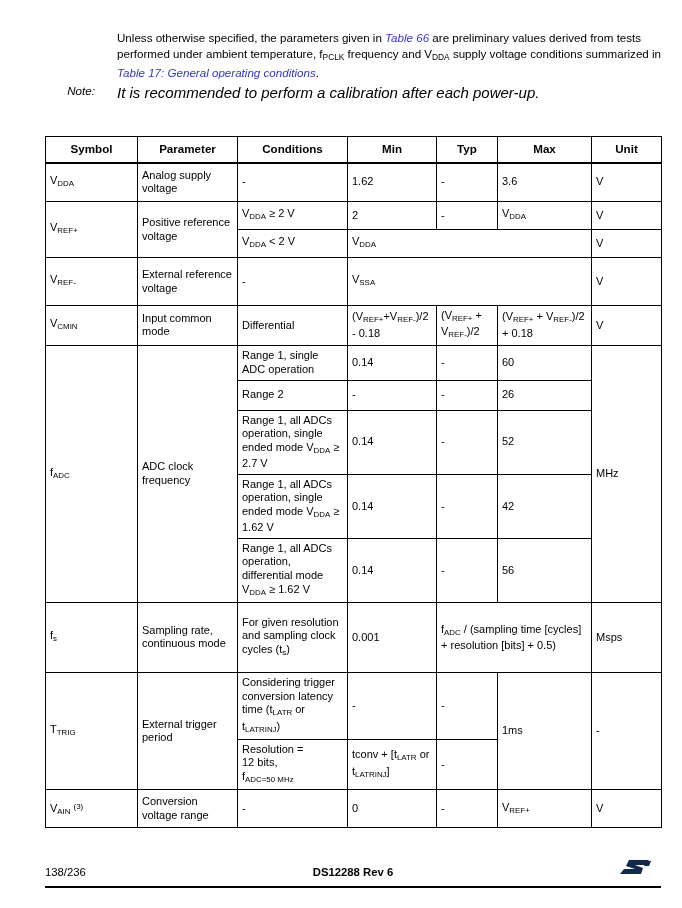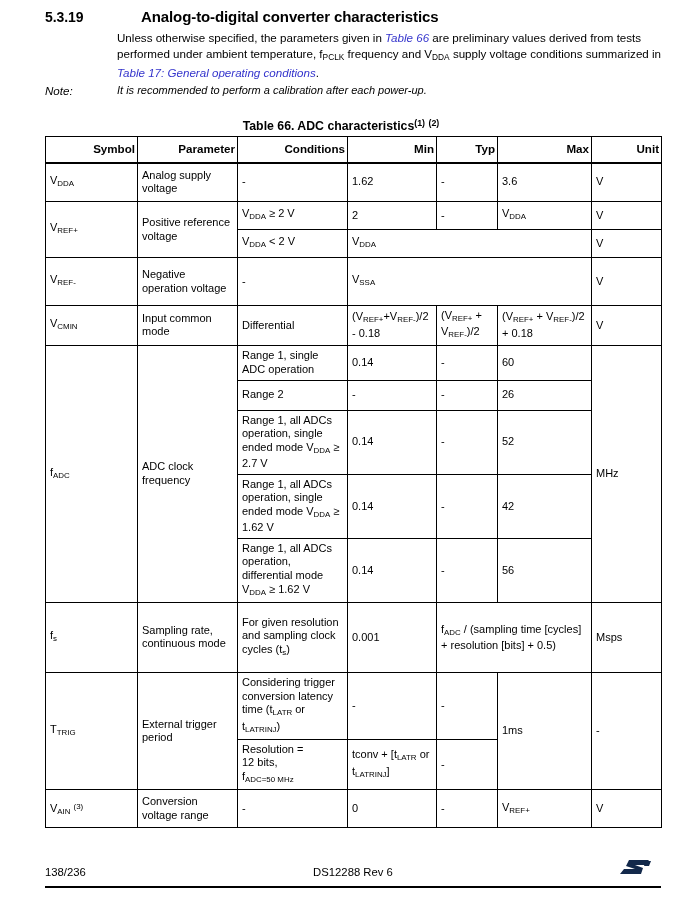--- a/index.html
+++ b/index.html
@@ -68,29 +68,30 @@
     vertical-align: 0.42em;
   }
 
   
   .note-row {
     position: absolute;
     top: 84px;
     left: 45px;
     width: 620px;
     display: flex;
+    text-align: center;
   }
   .note-label {
     font-size: 11.6px;
     font-style: italic;
     width: 72px;
     flex: 0 0 72px;
   }
   .note-text {
-    font-size: 11px;
+    font-size: 15px;
     font-style: italic;
   }
 
   
   .table-caption {
     position: absolute;
     top: 118px;
     left: 0;
     width: 682px;
     text-align: center;
@@ -113,21 +114,21 @@
   table.adc td, table.adc th {
     border: 1px solid #000000;
     padding: 3px 4px;
     font-size: 11px;
     line-height: 13.6px;
     vertical-align: middle;
     box-sizing: border-box;
   }
   table.adc thead th {
     font-weight: bold;
-    text-align: right;
+    text-align: center;
     font-size: 11.6px;
     height: 26px;
     padding: 2px 2px;
     border-bottom: 2px solid #000000;
   }
   .c-center { }
   .c-left   { text-align: left; }
 
   
   col.w-symbol     { width: 92px; }
@@ -168,52 +169,45 @@
     position: absolute;
     left: 0;
     top: 0;
   }
   .footer-center {
     position: absolute;
     left: 0;
     top: 0;
     width: 616px;
     text-align: center;
+    font-weight: bold;
   }
   .st-logo {
     position: absolute;
     right: 0;
     top: -12px;
     width: 56px;
     height: 26px;
   }
 </style>
 </head>
 <body>
 
 <div class="page">
 
-  <div class="section-head">
-    <span class="section-num">5.3.19</span>
-    <span class="section-title">Analog-to-digital converter characteristics</span>
-  </div>
 
   <div class="intro">
     <span>Unless otherwise specified, the parameters given in </span><span class="xref">Table 66</span><span> are preliminary values derived from tests performed under ambient temperature, f</span><sub>PCLK</sub><span> frequency and V</span><sub>DDA</sub><span> supply voltage conditions summarized in </span><span class="xref">Table 17: General operating conditions</span><span>.</span>
   </div>
 
   <div class="note-row">
     <span class="note-label">Note:</span>
     <span class="note-text">It is recommended to perform a calibration after each power-up.</span>
   </div>
 
-  <div class="table-caption">
-    <span>Table 66. ADC characteristics</span><sup>(1)</sup>
-    <sup>(2)</sup>
-  </div>
 
   <div class="tbl-wrap">
   <table class="adc">
     <colgroup>
       <col class="w-symbol">
           <col class="w-parameter">
           <col class="w-conditions">
       <col class="w-min">
           <col class="w-typ">
           <col class="w-max">
@@ -252,21 +246,21 @@
         <td class="c-center">V</td>
       </tr>
       <tr class="rh-28">
         <td class="c-left"><span>V</span><sub>DDA</sub><span> &lt; 2 V</span></td>
         <td class="c-center" colspan="3"><span>V</span><sub>DDA</sub></td>
         <td class="c-center">V</td>
       </tr>
 
       <tr class="rh-48">
         <td class="c-center"><span>V</span><sub>REF-</sub></td>
-        <td class="c-left">Negative operation voltage</td>
+        <td class="c-left">External reference voltage</td>
         <td class="c-center">-</td>
         <td class="c-center" colspan="3"><span>V</span><sub>SSA</sub></td>
         <td class="c-center">V</td>
       </tr>
 
       <tr class="rh-35">
         <td class="c-center"><span>V</span><sub>CMIN</sub></td>
         <td class="c-left">Input common mode</td>
         <td class="c-center">Differential</td>
         <td class="c-center"><span>(V</span><sub>REF+</sub><span>+V</span><sub>REF-</sub><span>)/2 - 0.18</span></td>

